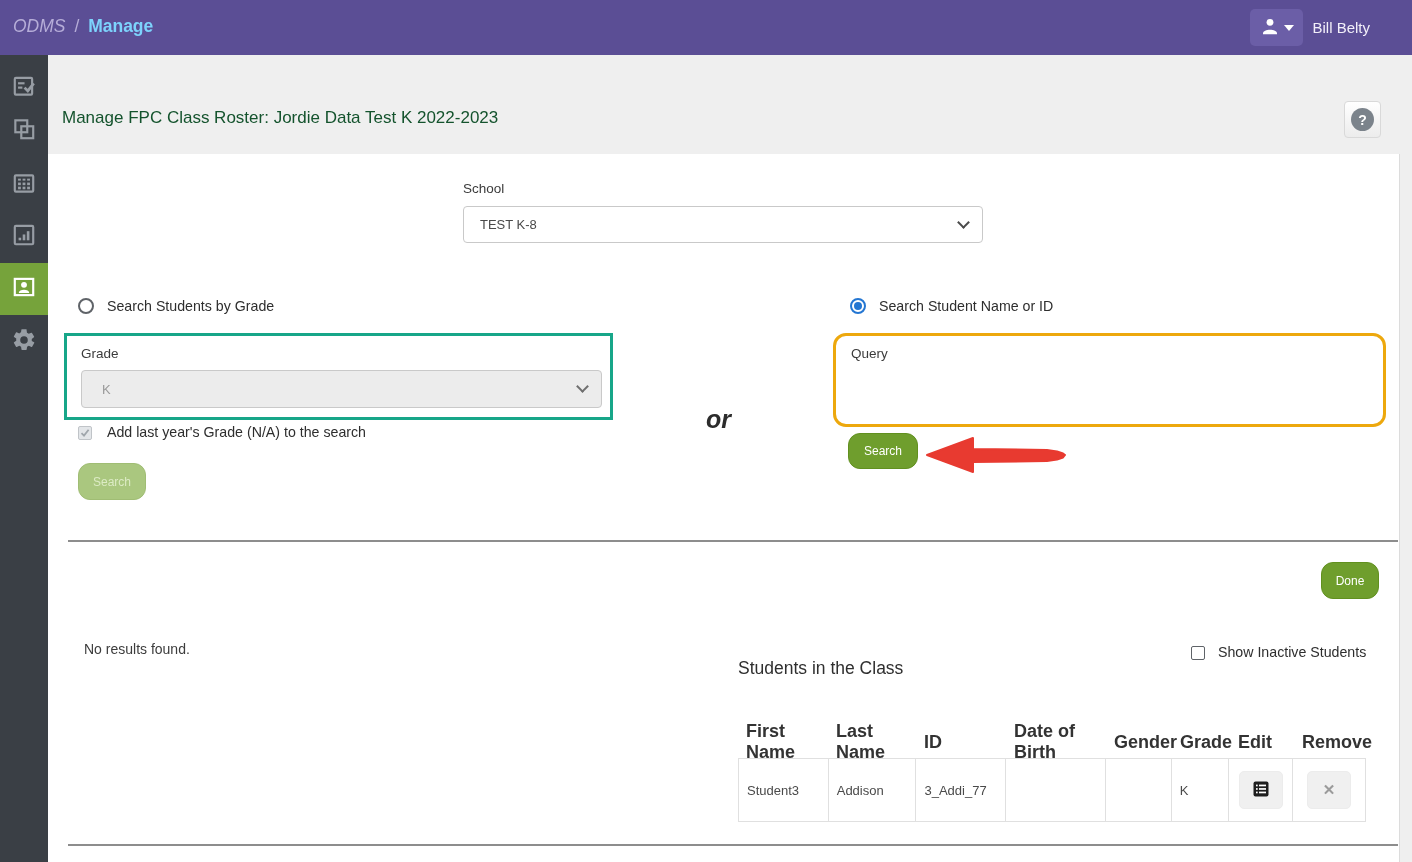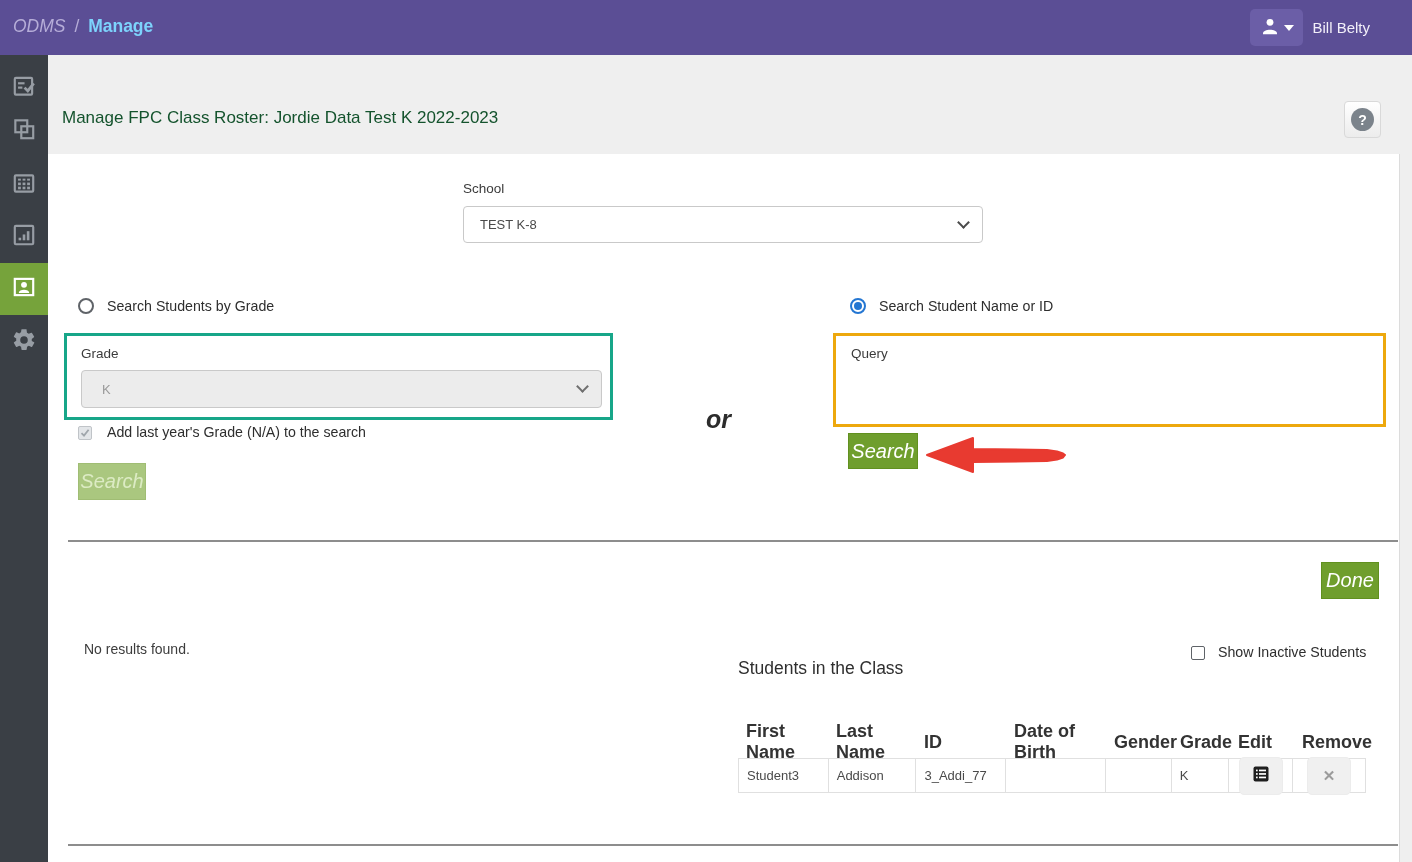--- a/index.html
+++ b/index.html
@@ -62,44 +62,44 @@
   .selectbox.disabled .chev{border-color:#6f6f6f;}
 
   .radio{width:16px;height:16px;border-radius:50%;border:2px solid #5f6368;background:#fff;display:flex;
     align-items:center;justify-content:center;cursor:pointer;}
   .radio.checked{border-color:var(--radio-blue);}
   .radio.checked::after{content:"";width:8px;height:8px;border-radius:50%;background:var(--radio-blue);}
   .opt-label{font-size:14.2px;color:#2e2e2e;margin-left:7px;}
 
   .hl-panel{border:3px solid;background:#ffffff;}
   .hl-teal{border-color:var(--teal);}
-  .hl-orange{border-color:var(--orange);}
+  .hl-orange{border-color:var(--orange);border-radius:13px;}
 
   .textinput{border:1px solid #c9c9c9;border-radius:4px;padding:0 14px;font-size:13px;color:#555555;
     font-family:"Liberation Sans",sans-serif;background:#fff;}
 
   .checkbox{width:14px;height:14px;border-radius:2px;display:flex;align-items:center;justify-content:center;}
   .checkbox.disabled-checked{background:#e3e6e9;border:1px solid #c0c4c8;color:#a6abb1;font-size:11px;}
   .checkbox.unchecked{background:#ffffff;border:1.6px solid #5f6368;cursor:pointer;}
 
-  .btn{display:flex;align-items:center;justify-content:center;border-radius:0;font-size:20px;
-    font-family:"Liberation Sans",sans-serif;cursor:pointer;font-style:italic;}
+  .btn{display:flex;align-items:center;justify-content:center;border-radius:12px;font-size:12px;
+    font-family:"Liberation Sans",sans-serif;cursor:pointer;}
   .btn-green{background:var(--btn-green);border:1px solid var(--btn-green-border);color:#ffffff;}
   .btn-disabled{background:var(--btn-green-disabled);border:1px solid #a0bd74;color:#dcebc4;cursor:default;}
 
   .or-text{font-size:25px;font-weight:700;font-style:italic;color:#2c2c2c;}
   .divider{height:1.5px;background:#8d8d8d;}
 
   .no-results{font-size:14px;color:#3c3c3c;}
   .section-heading{font-size:17.5px;color:#2f2f2f;}
 
   
   .tbl-header{display:flex;height:32px;align-items:center;}
   .tbl-header .cell{font-weight:700;font-size:18px;color:#333333;padding-left:8px;}
-  .tbl-row{display:flex;height:35px;border:1px solid #e0e0e0;background:#ffffff;align-items:stretch;}
+  .tbl-row{display:flex;height:64px;border:1px solid #e0e0e0;background:#ffffff;align-items:stretch;}
   .tbl-row .cell{display:flex;align-items:center;font-size:13px;color:#4a4a4a;padding-left:8px;border-right:1px solid #e0e0e0;}
   .tbl-row .cell:last-child{border-right:none;}
   .c0{width:90px;} .c1{width:88px;} .c2{width:90px;} .c3{width:100px;} .c4{width:66px;} .c5{width:58px;} .c6{width:64px;} .c7{width:72px;}
   .cell.center{justify-content:center;padding-left:0;}
   .icon-btn{width:44px;height:38px;background:#f0f0f0;border:1px solid #ececec;border-radius:5px;display:flex;
     align-items:center;justify-content:center;cursor:pointer;}
   .x-glyph{color:#9b9b9b;font-size:15px;font-weight:700;}
 </style>
 </head>
 <body>

